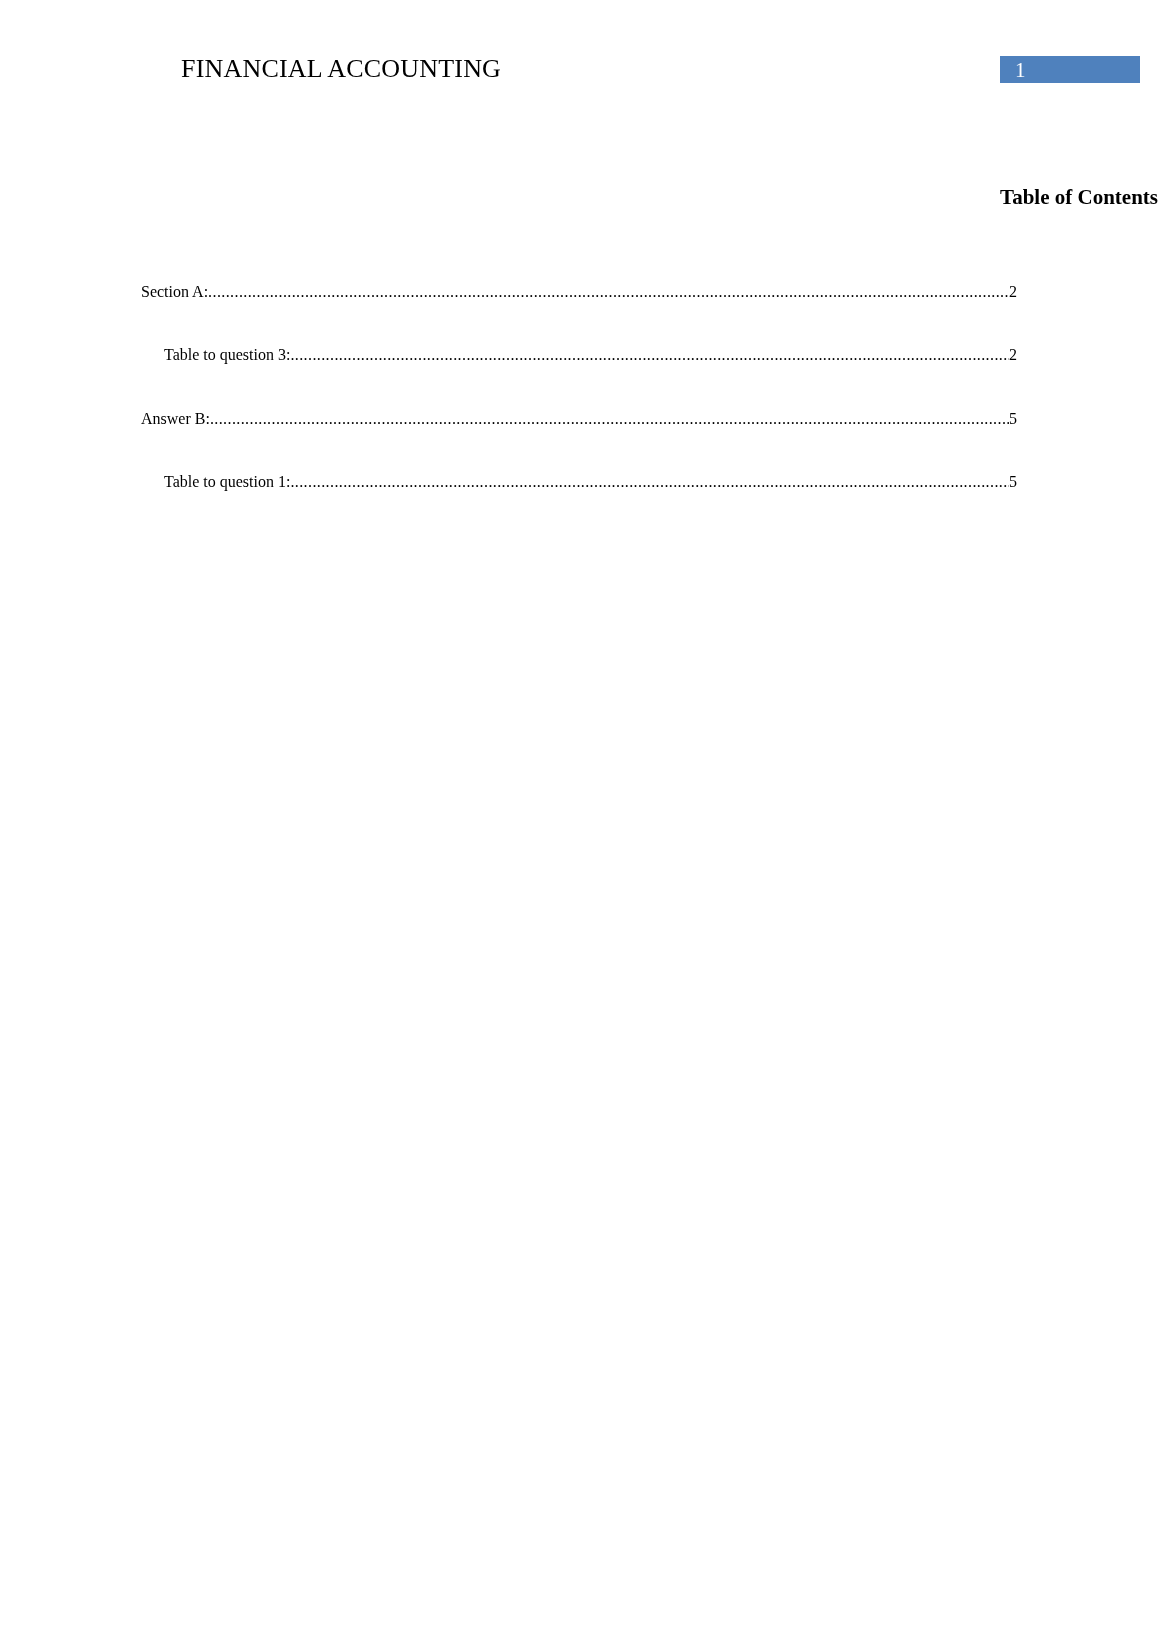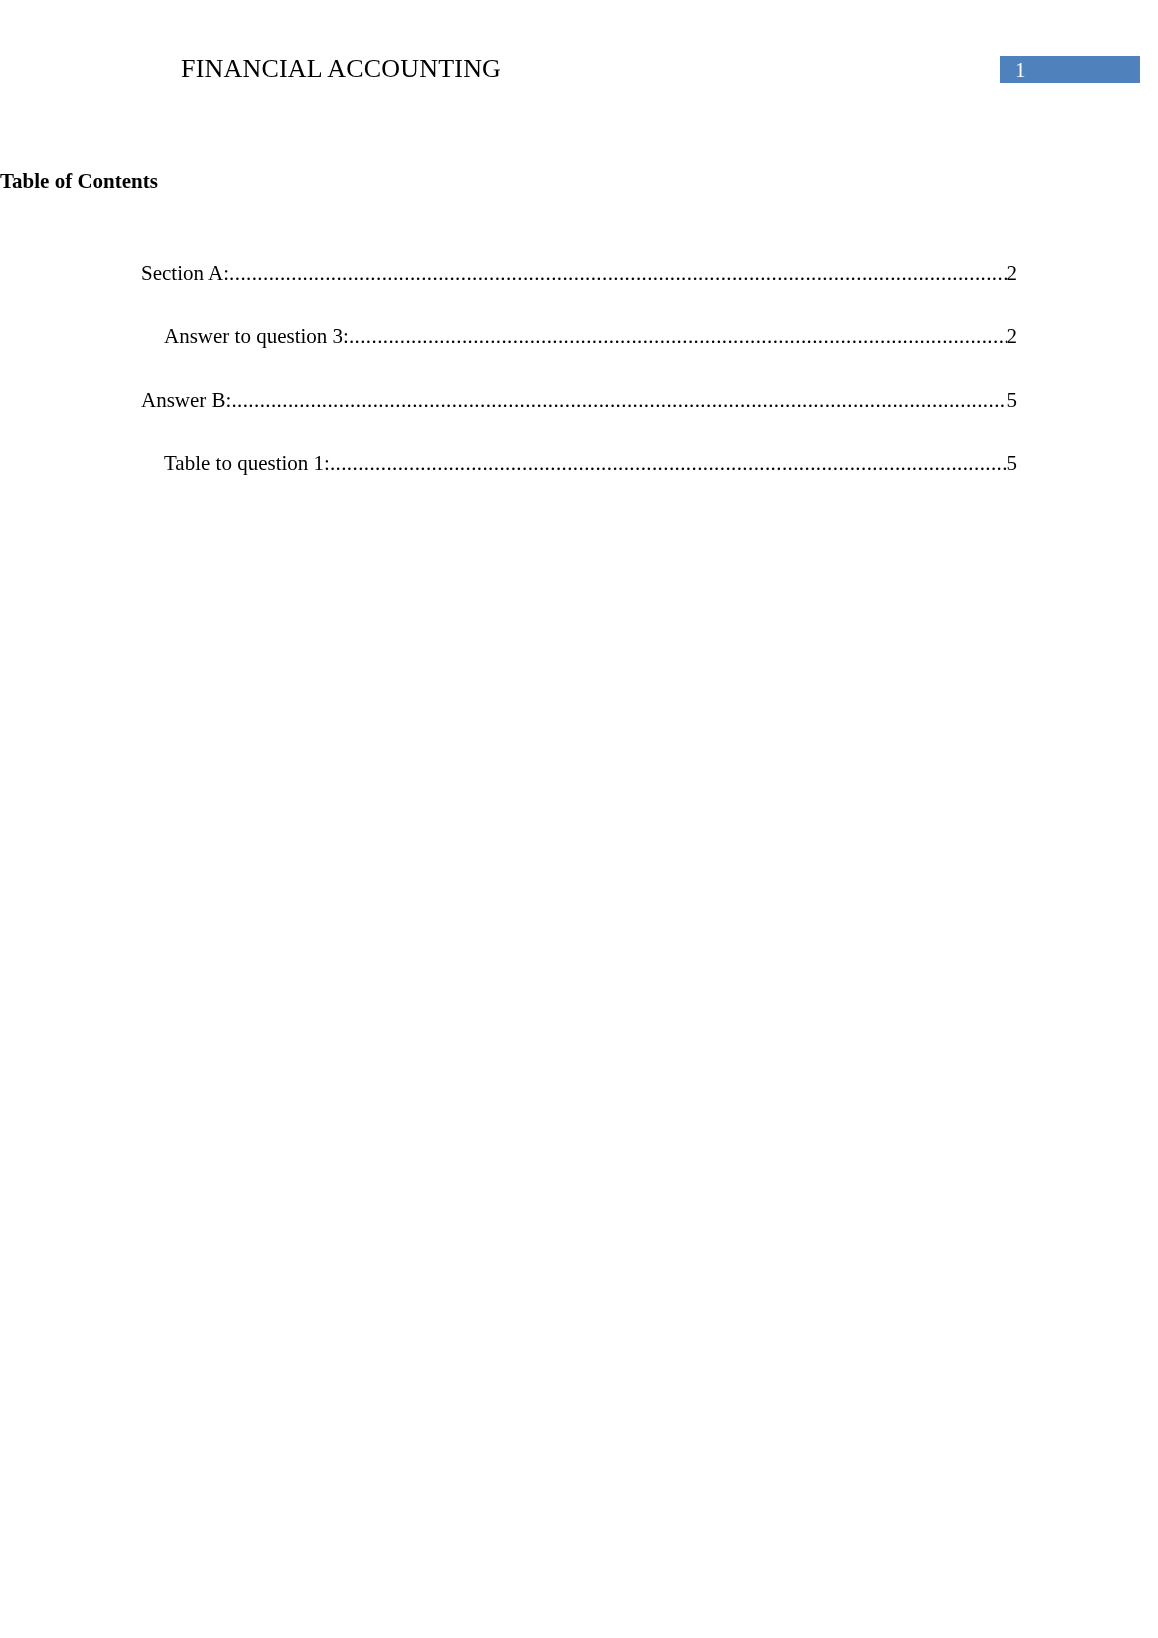--- a/index.html
+++ b/index.html
@@ -34,37 +34,37 @@
       box-sizing: border-box;
       padding-left: 15px;
       font-size: 21px;
       line-height: 28px;
       color: #ffffff;
     }
     .toc-title {
       position: absolute;
       left: 0;
       width: 1158px;
-      top: 168px;
-      text-align: left;
+      top: 184px;
+      text-align: right;
       font-weight: bold;
       font-size: 21px;
       line-height: 26px;
     }
     .toc {
       position: absolute;
       left: 141px;
       top: 241px;
       width: 876px;
     }
     .toc-entry {
       display: flex;
-      align-items: center;
+      align-items: flex-end;
       height: 63.5px;
-      font-size: 21px;
+      font-size: 16px;
       line-height: 26px;
       white-space: nowrap;
       overflow: hidden;
     }
     .toc-entry.level-2 {
       padding-left: 23px;
     }
     .toc-label {
       flex: 0 0 auto;
     }
@@ -94,21 +94,21 @@
 
   <div class="toc-title">Table of Contents</div>
 
   <div class="toc">
     <div class="toc-entry level-1">
       <span class="toc-label">Section A:</span>
       <span class="toc-leader"></span>
       <span class="toc-page">2</span>
     </div>
     <div class="toc-entry level-2">
-      <span class="toc-label">Answer to question 3:</span>
+      <span class="toc-label">Table to question 3:</span>
       <span class="toc-leader"></span>
       <span class="toc-page">2</span>
     </div>
     <div class="toc-entry level-1">
       <span class="toc-label">Answer B:</span>
       <span class="toc-leader"></span>
       <span class="toc-page">5</span>
     </div>
     <div class="toc-entry level-2">
       <span class="toc-label">Table to question 1:</span>

